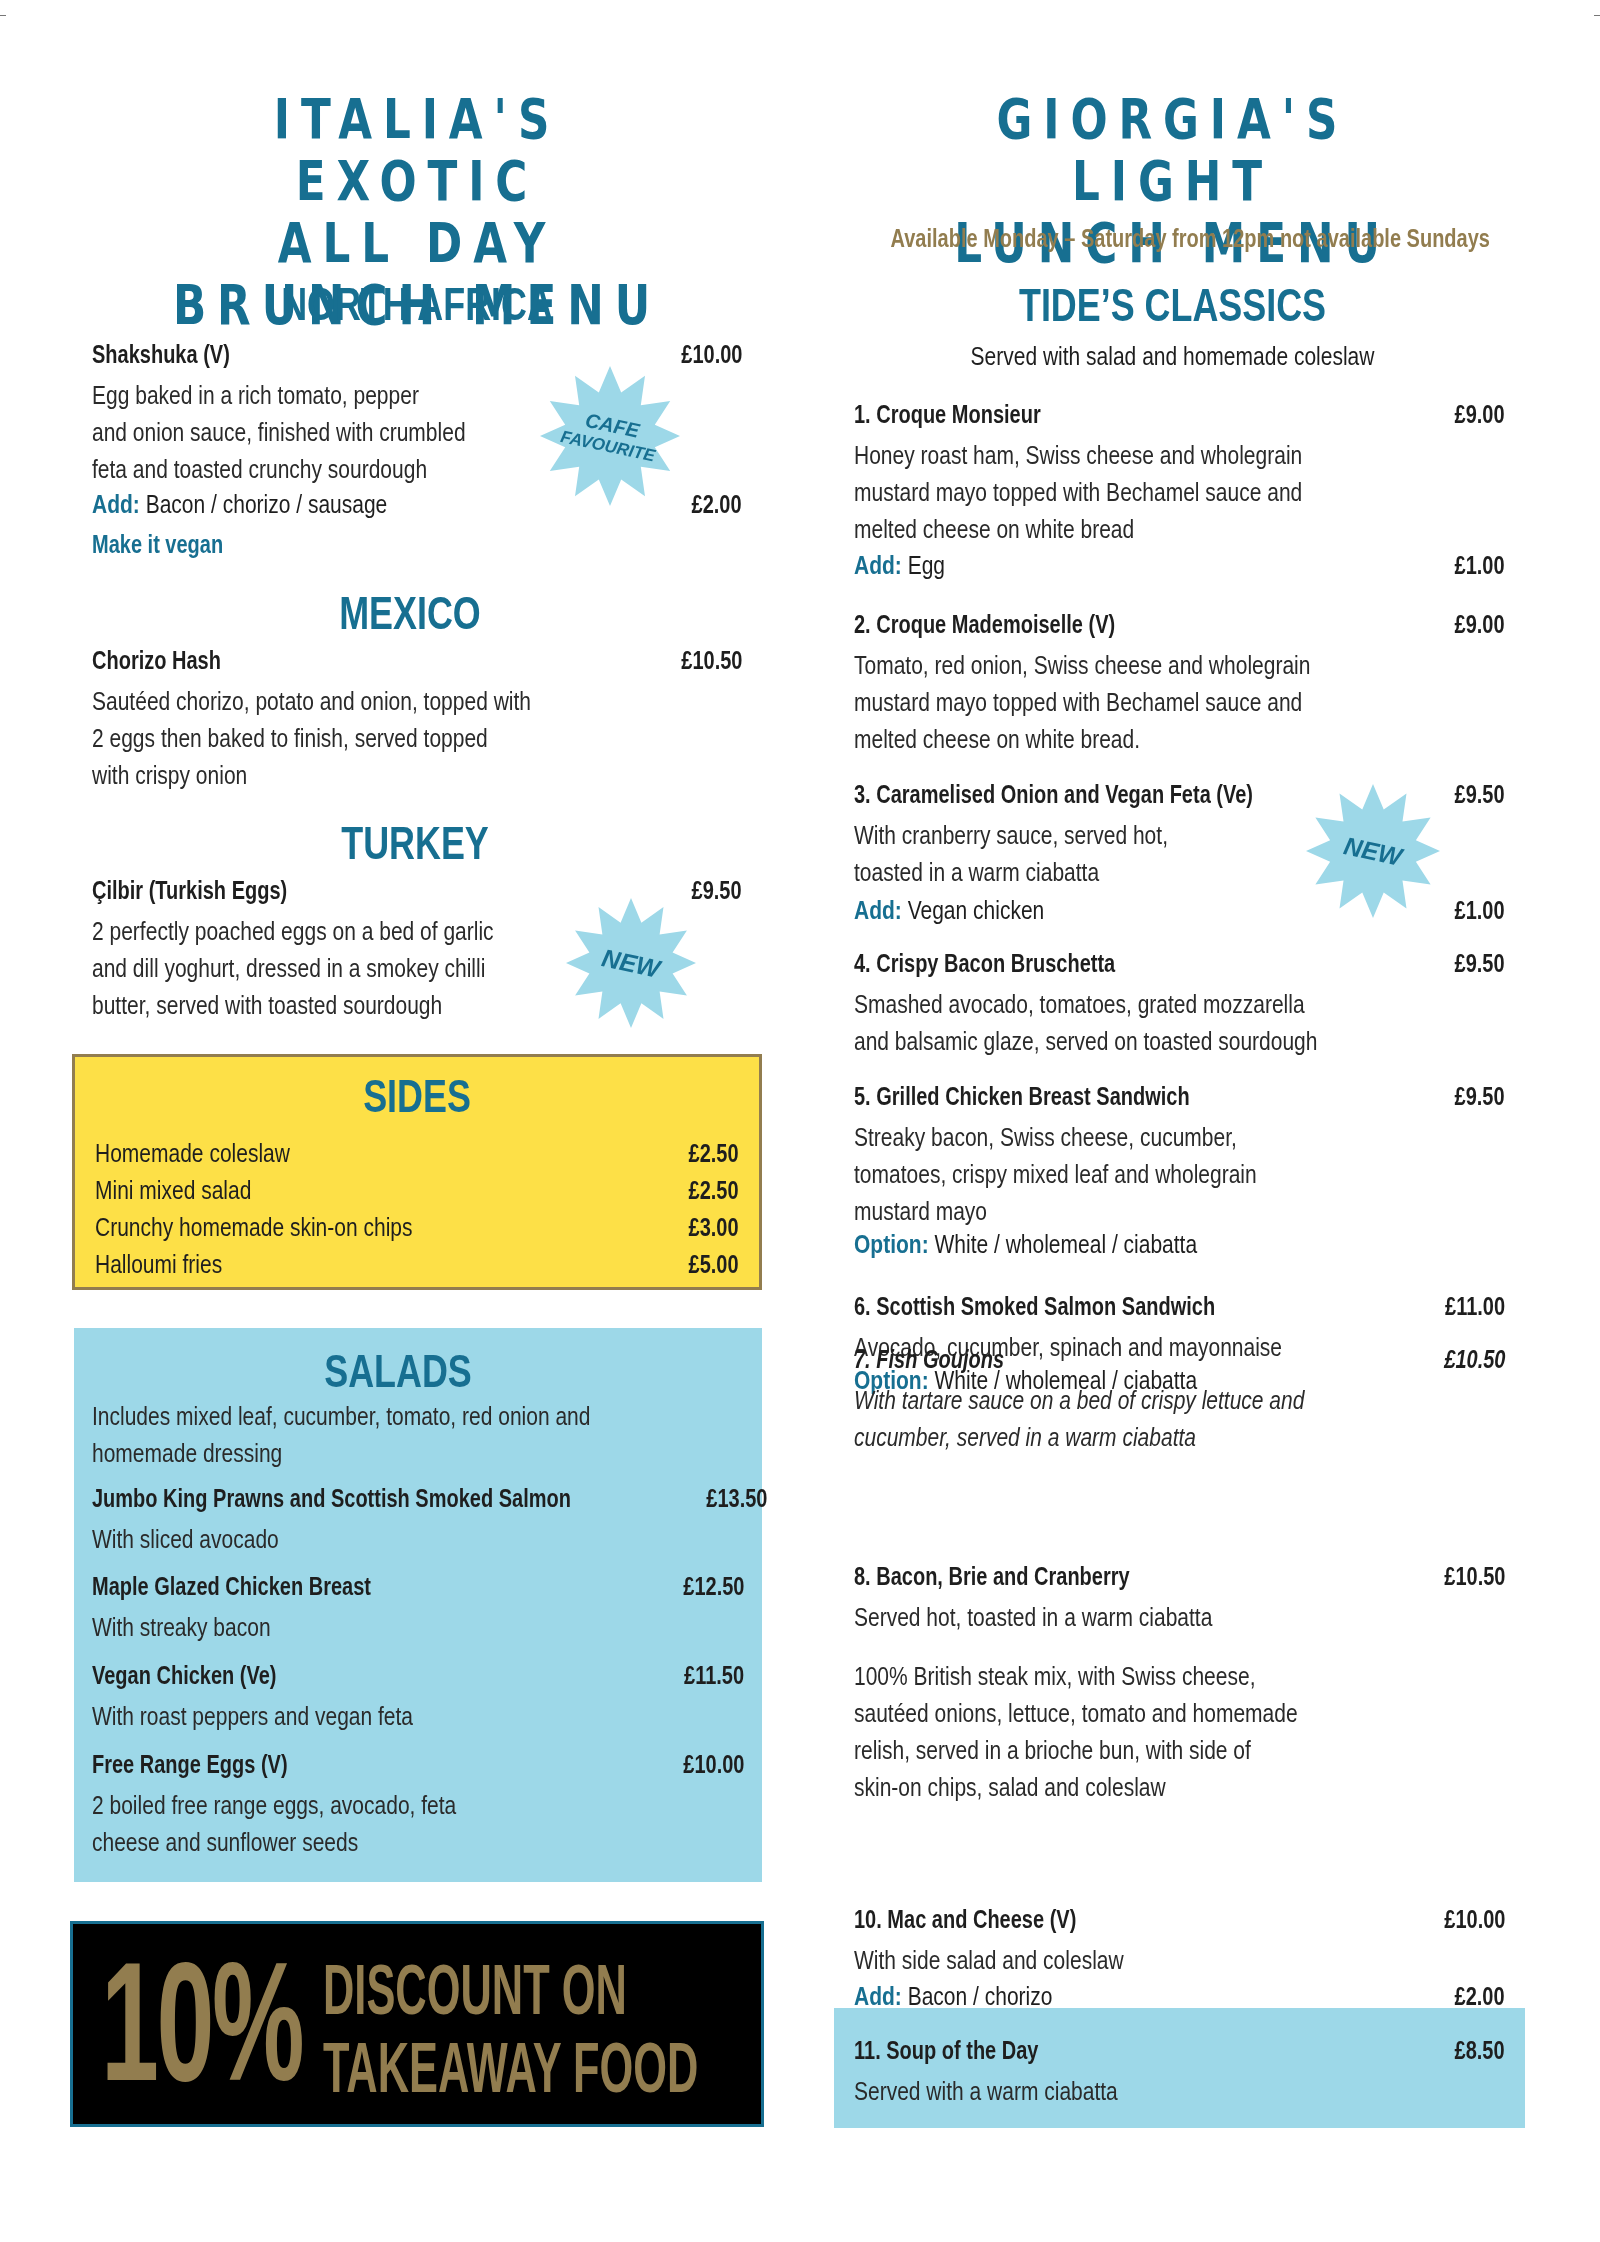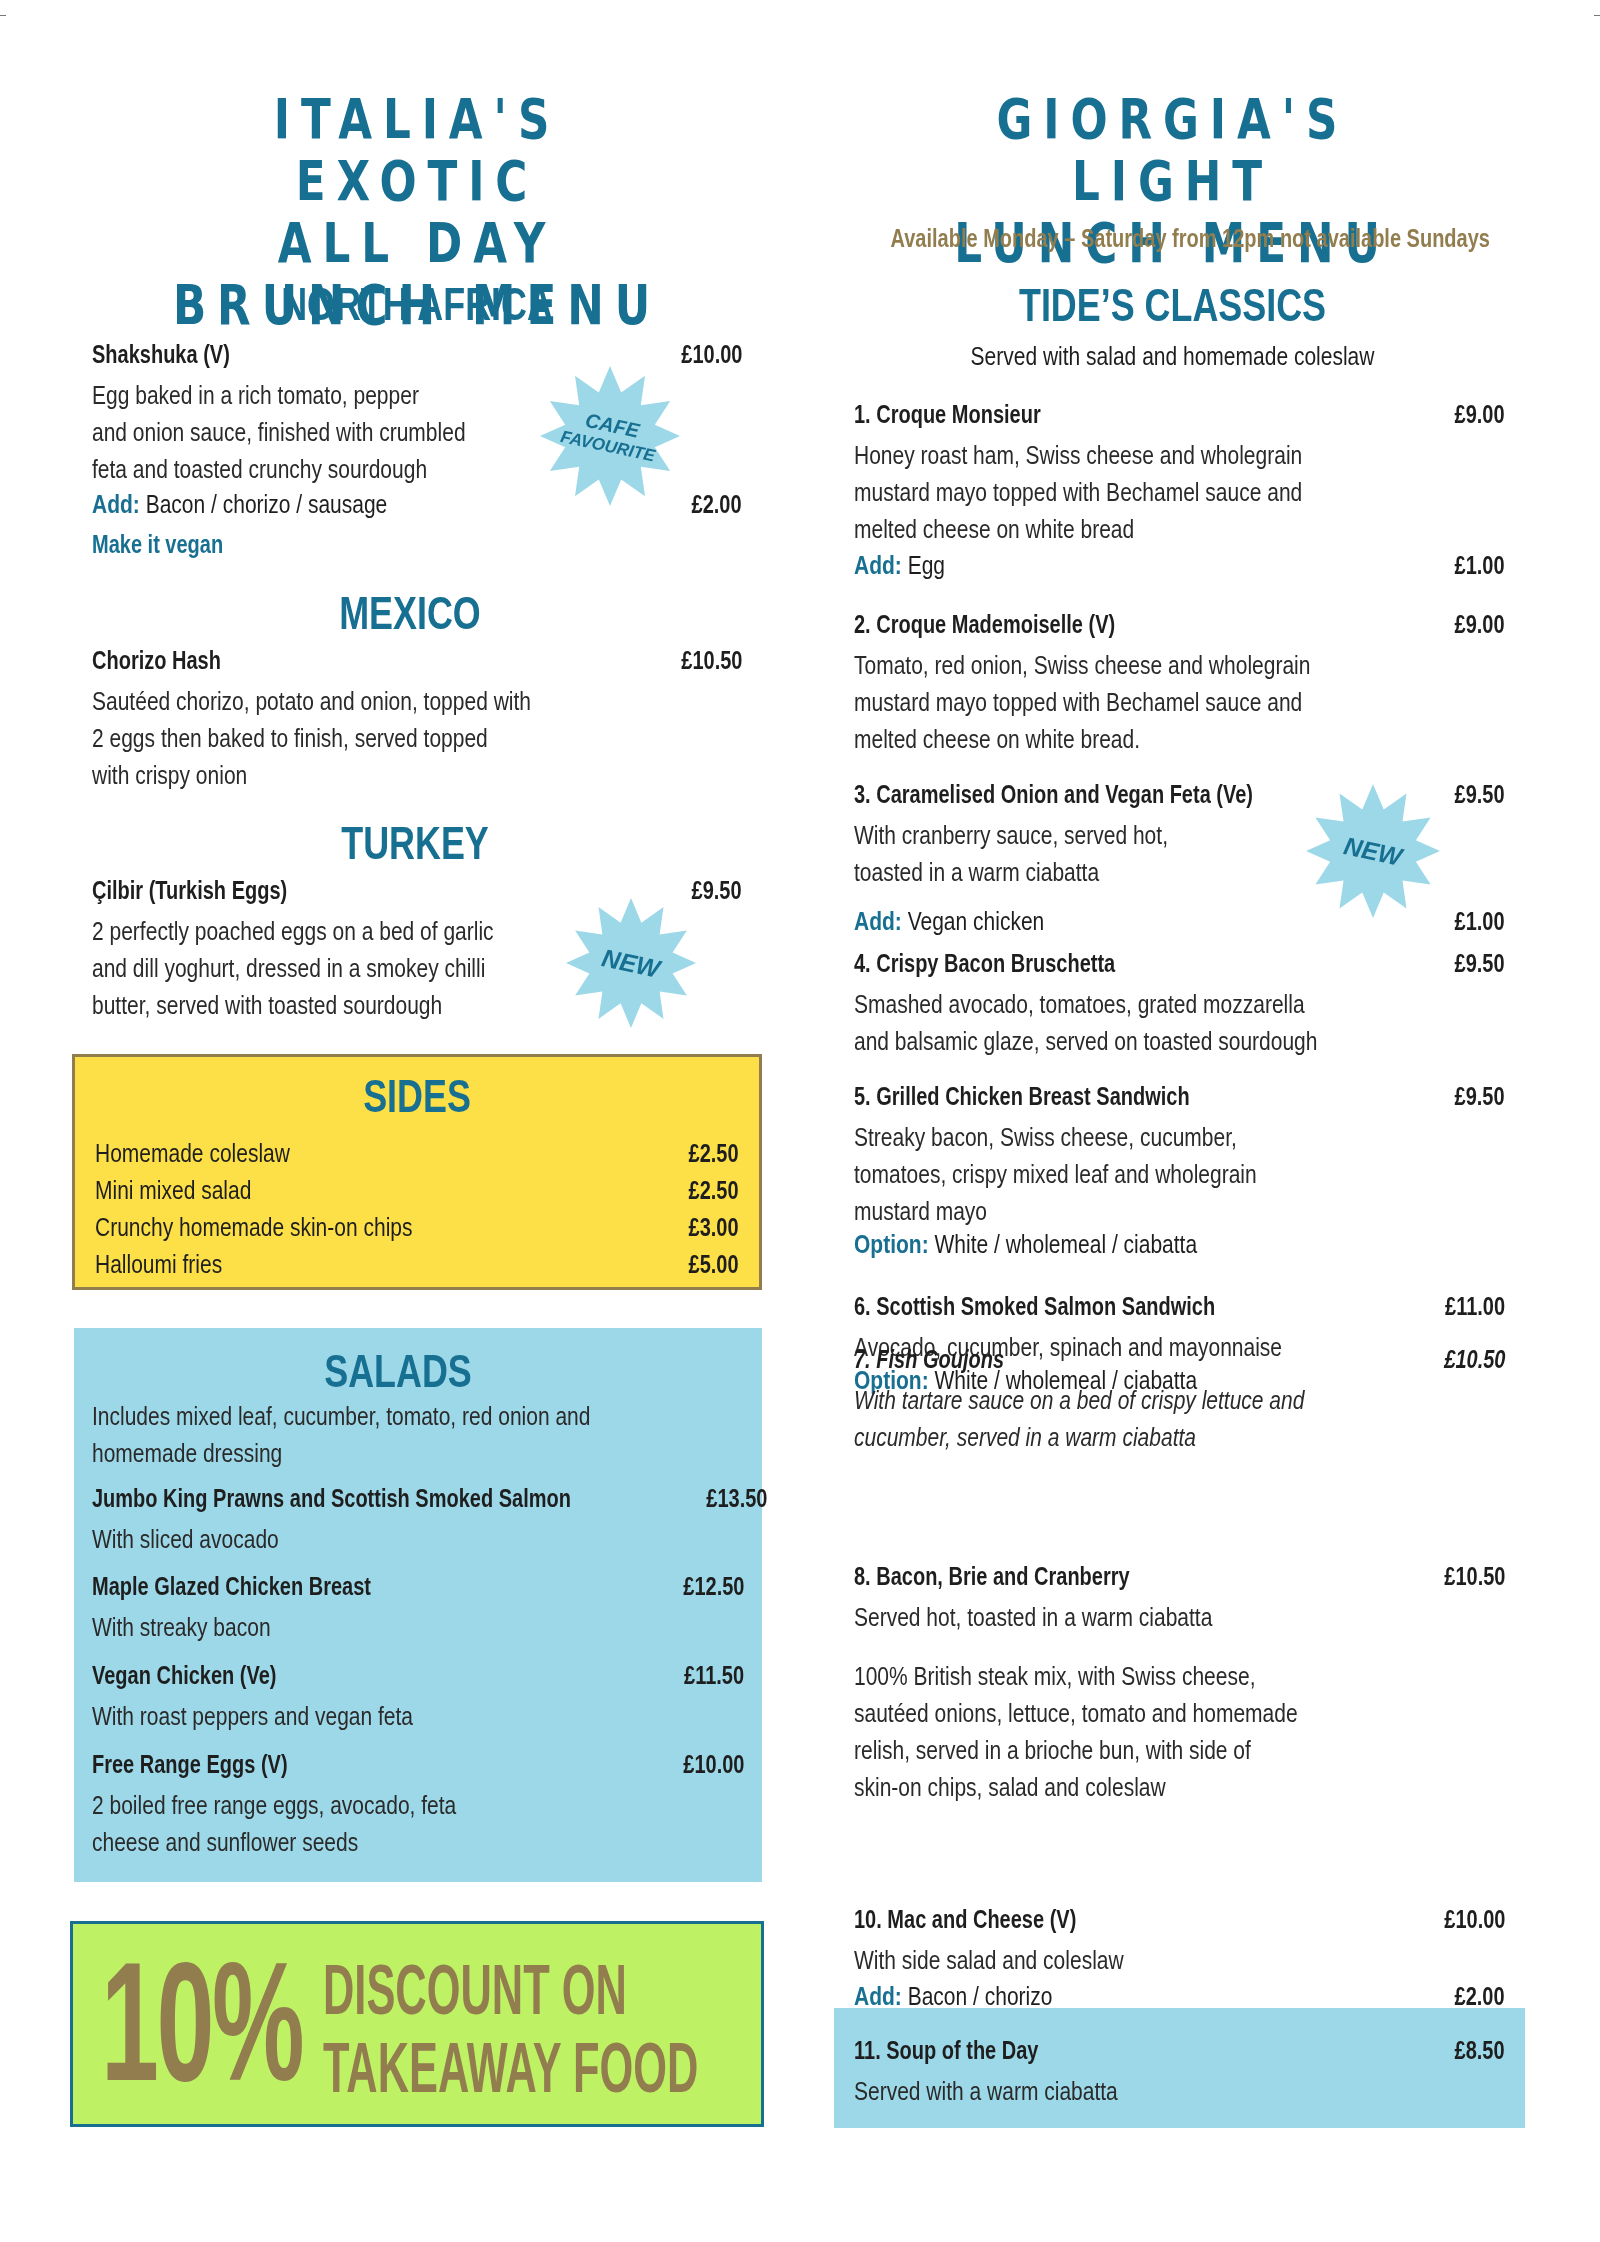--- a/index.html
+++ b/index.html
@@ -67,21 +67,21 @@
   }
   .sides-list { position: absolute; left: 20px; right: 20px; top: 82px; }
   .side-row { display: flex; justify-content: space-between; height: 37px; align-items: baseline; }
   .side-name { font-size: 25px; white-space: nowrap; transform: scaleX(0.84); transform-origin: left center; }
 
   .salads-panel {
     position: absolute; left: 2px; top: 1328px; width: 688px; height: 554px; background: #9dd8e8;
   }
   .discount-box {
     position: absolute; left: -2px; top: 1921px; width: 694px; height: 206px;
-    border: 3px solid #176f91; background: #bef264;
+    border: 3px solid #176f91; background: #000000;
   }
   .disc-pct {
     position: absolute; left: 28px; top: 18px; color: #927d4f; font-weight: bold;
     font-size: 168px; line-height: 160px; transform: scaleX(0.62); transform-origin: left top;
     font-family: "Liberation Sans", sans-serif; letter-spacing: -4px;
   }
   .disc-line {
     position: absolute; left: 250px; color: #927d4f; font-weight: bold; font-size: 70px; line-height: 72px;
     transform: scaleX(0.62); transform-origin: left top; white-space: nowrap; font-family: "Liberation Sans", sans-serif;
   }
@@ -275,21 +275,21 @@
 
   <div class="item" style="top:780px;">
     <div class="row">
       <span class="name">3. Caramelised Onion and Vegan Feta (Ve)</span>
       <span class="price">£9.50</span>
     </div>
     <div class="desc">
       <div>With cranberry sauce, served hot,</div>
       <div>toasted in a warm ciabatta</div>
     </div>
-    <div class="row" style="margin-top:16px;">
+    <div class="row" style="margin-top:5px;">
       <span class="extra-line"><span class="extra-label">Add:</span> <span class="extra-text">Vegan chicken</span></span>
       <span class="price">£1.00</span>
     </div>
   </div>
   <div class="badge" style="left:472px;top:784px;width:134px;height:134px;">
     <svg viewBox="0 0 100 100" style="width:134px;height:134px;">
       <polygon fill="#9dd8e8" points="50,0 58,19 75,7 72,28 93,25 82,42 100,50 82,58 93,75 72,72 75,93 58,81 50,100 42,81 25,93 28,72 7,75 18,58 0,50 18,42 7,25 28,28 25,7 42,19"></polygon>
     </svg>
     <div class="badge-text" style="font-size:25px;">NEW</div>
   </div>

